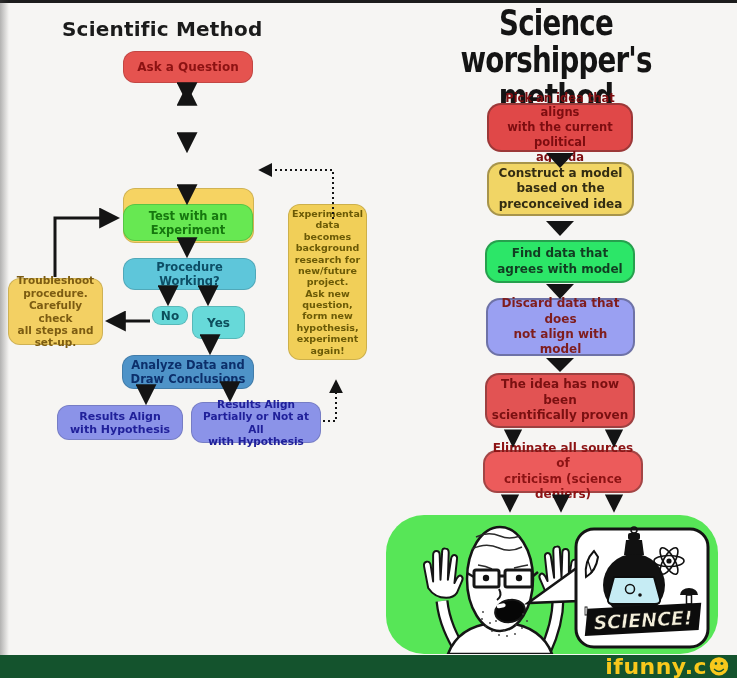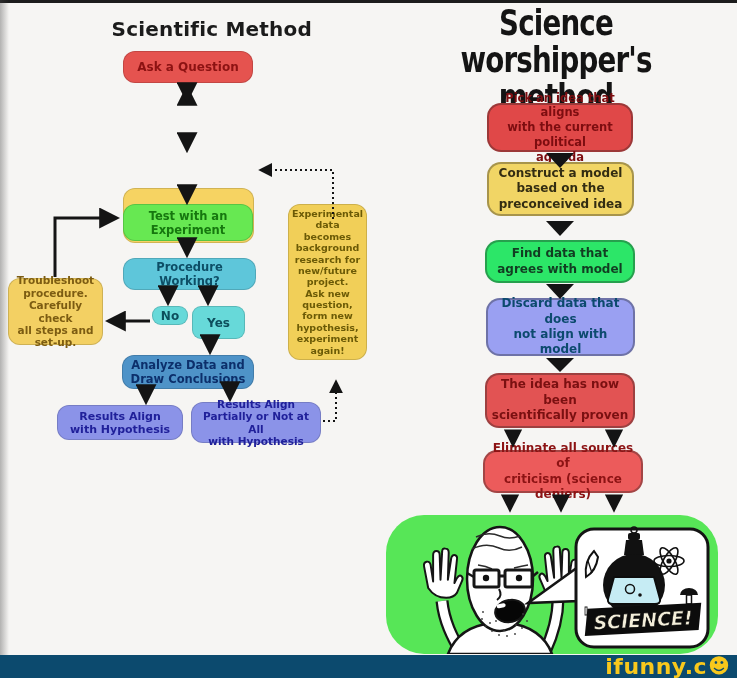--- a/index.html
+++ b/index.html
@@ -5,21 +5,21 @@
   html,body{margin:0;padding:0;background:#888;}
   .canvas{
     position:relative;width:737px;height:678px;overflow:hidden;
     background:#f6f5f3;
     font-family:"DejaVu Sans",sans-serif;
   }
   .top-edge{position:absolute;left:0;top:0;width:737px;height:3px;background:#1c1c1c;}
   .left-shade{position:absolute;left:0;top:0;width:9px;height:678px;
     background:linear-gradient(to right,rgba(70,70,70,.38),rgba(70,70,70,0));}
   .title-left{
-    position:absolute;left:62px;top:17px;width:250px;text-align:right;
+    position:absolute;left:62px;top:17px;width:250px;text-align:left;
     font-size:20px;font-weight:bold;color:#1b1b1b;letter-spacing:.2px;
   }
   .title-right{
     position:absolute;left:378px;top:5px;width:356px;text-align:center;
     font-size:33px;font-weight:bold;color:#141414;line-height:1.06;
     white-space:pre-line;letter-spacing:-1px;
     transform:scale(0.84,1.06);transform-origin:50% 0;
   }
   .node{
     position:absolute;display:flex;align-items:center;justify-content:center;
@@ -38,31 +38,31 @@
   #n-trouble    {left:8px;  top:278px;width:95px; height:67px;background:#f3d063;color:#7c5c12;font-size:10.5px;line-height:1.18;}
   #n-analyze    {left:122px;top:355px;width:132px;height:34px;background:#4e93c8;color:#0c2f6b;font-size:11.5px;}
   #n-aligned    {left:57px; top:405px;width:126px;height:35px;background:#8b93e8;color:#20209a;font-size:11px;}
   #n-partial    {left:191px;top:402px;width:130px;height:41px;background:#8b93e8;color:#20209a;font-size:10.5px;line-height:1.18;}
   #n-loopnote   {left:288px;top:204px;width:79px; height:156px;background:#f1cf58;color:#6b5a06;font-size:9.5px;line-height:1.2;}
   
   .rnode{border-radius:14px;border:2px solid rgba(30,30,30,.35);line-height:1.28;}
   #r-pick      {left:487px;top:103px;width:146px;height:49px;background:#e04848;color:#7d0d10;font-size:11.5px;}
   #r-model     {left:487px;top:162px;width:147px;height:54px;background:#f1d565;color:#332d12;font-size:12px;}
   #r-find      {left:485px;top:240px;width:150px;height:43px;background:#2ce668;color:#123d22;font-size:12px;}
-  #r-discard   {left:486px;top:298px;width:149px;height:58px;background:#9aa0f2;color:#0c4a6e;font-size:12px;}
+  #r-discard   {left:486px;top:298px;width:149px;height:58px;background:#9aa0f2;color:#7f1d1d;font-size:12px;}
   #r-proven    {left:485px;top:373px;width:150px;height:55px;background:#e25353;color:#7a1011;font-size:12px;}
   #r-eliminate {left:483px;top:450px;width:160px;height:43px;background:#ec5b5b;color:#8c1314;font-size:12px;}
   .connectors{position:absolute;left:0;top:0;width:737px;height:678px;pointer-events:none;z-index:6;}
   .meme-panel{
     position:absolute;left:386px;top:515px;width:332px;height:139px;
     background:#57e657;border-radius:38px;z-index:2;
   }
   .watermark-bar{
-    position:absolute;left:0;top:655px;width:737px;height:23px;background:#0c4a6e;
-    display:flex;align-items:center;justify-content:flex-end;padding-right:7px;box-sizing:border-box;
+    position:absolute;left:0;top:655px;width:737px;height:23px;background:#14532d;
+    display:flex;align-items:flex-end;justify-content:flex-end;padding-right:7px;box-sizing:border-box;
     z-index:8;
   }
   .watermark-text{color:#f8c81c;font-size:22px;font-weight:bold;letter-spacing:.5px;line-height:1;}
   .watermark-smiley{color:#f8c81c;font-size:21px;font-weight:bold;line-height:1;margin-left:1px;}
 </style>
 </head>
 <body>
 
 <div class="canvas">
   <div class="top-edge"></div>

